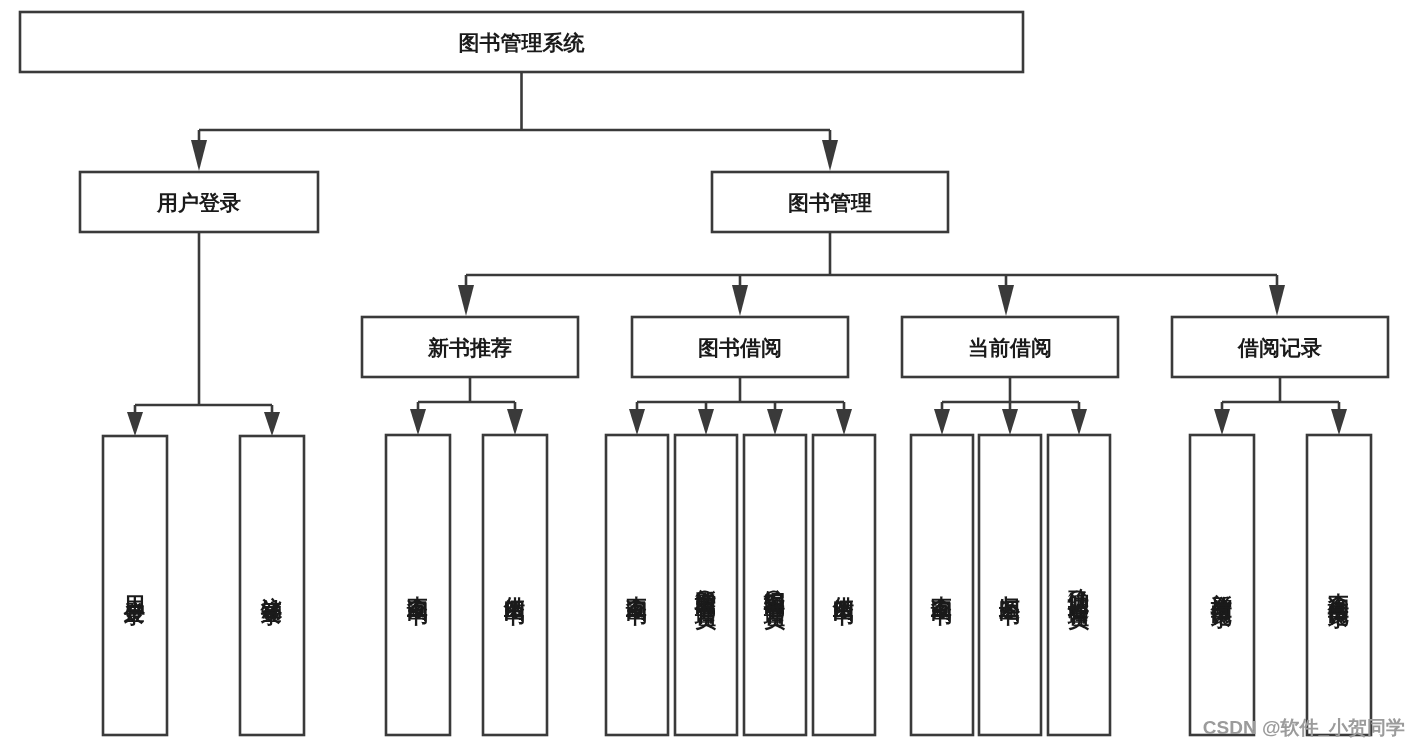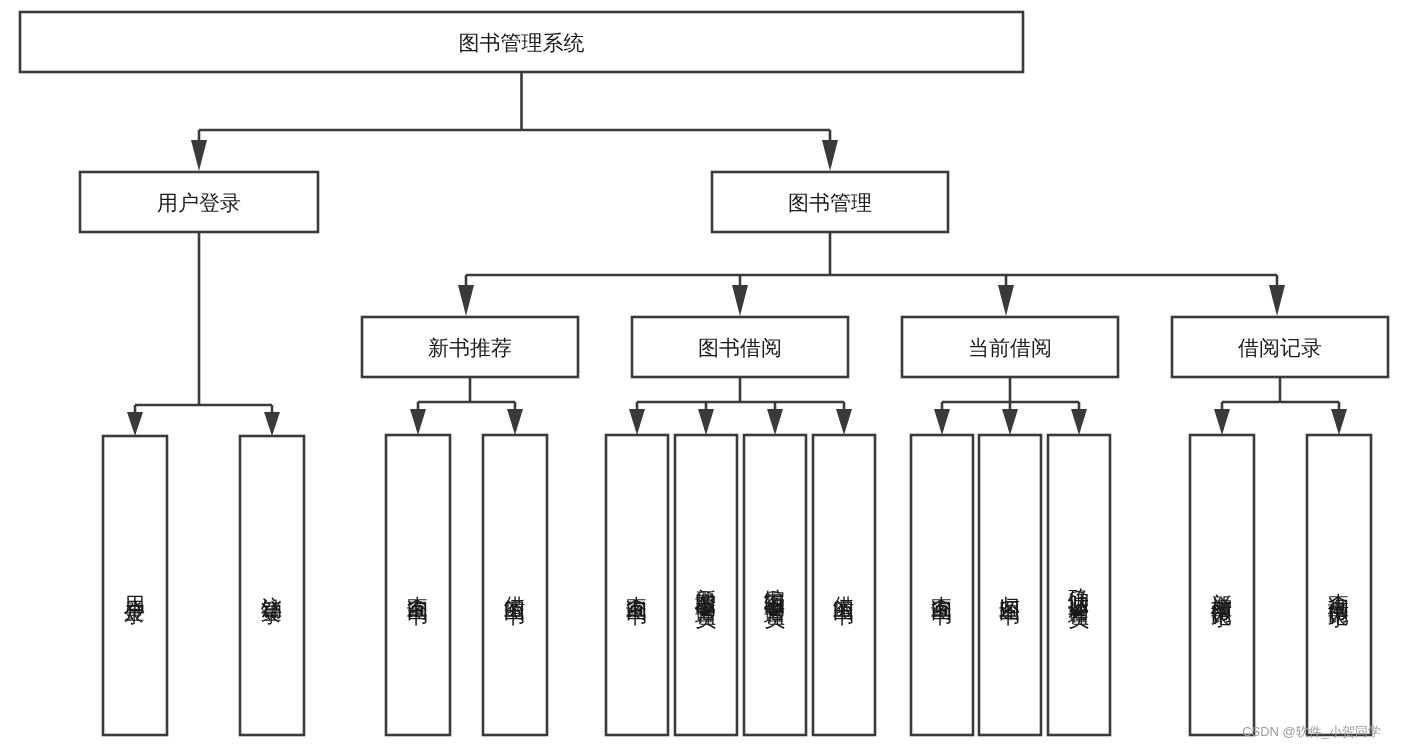--- a/index.html
+++ b/index.html
@@ -10,20 +10,21 @@
   body {
     width: 1405px;
     height: 747px;
     font-family: "Liberation Sans", "DejaVu Sans", sans-serif;
     overflow: hidden;
   }
   #diagram-root {
     position: relative;
     width: 1405px;
     height: 747px;
+    font-weight: bold;
   }
   svg#tree-svg {
     position: absolute;
     top: 0;
     left: 0;
     width: 1405px;
     height: 747px;
     display: block;
   }
   .node-box {
@@ -54,24 +55,24 @@
     fill: #1a1a1a;
     writing-mode: vertical-rl;
     text-orientation: upright;
     glyph-orientation-vertical: 0;
     letter-spacing: 3px;
     text-anchor: middle;
     dominant-baseline: central;
   }
   .watermark {
     position: absolute;
-    right: 24px;
+    right: 0;
     bottom: 6px;
     font-family: "Liberation Sans", "DejaVu Sans", sans-serif;
-    font-size: 13px;
+    font-size: 19px;
     color: #9b9b9b;
     white-space: nowrap;
     user-select: none;
   }
 </style>
 </head>
 <body>
 
 <div id="diagram-root">
 

